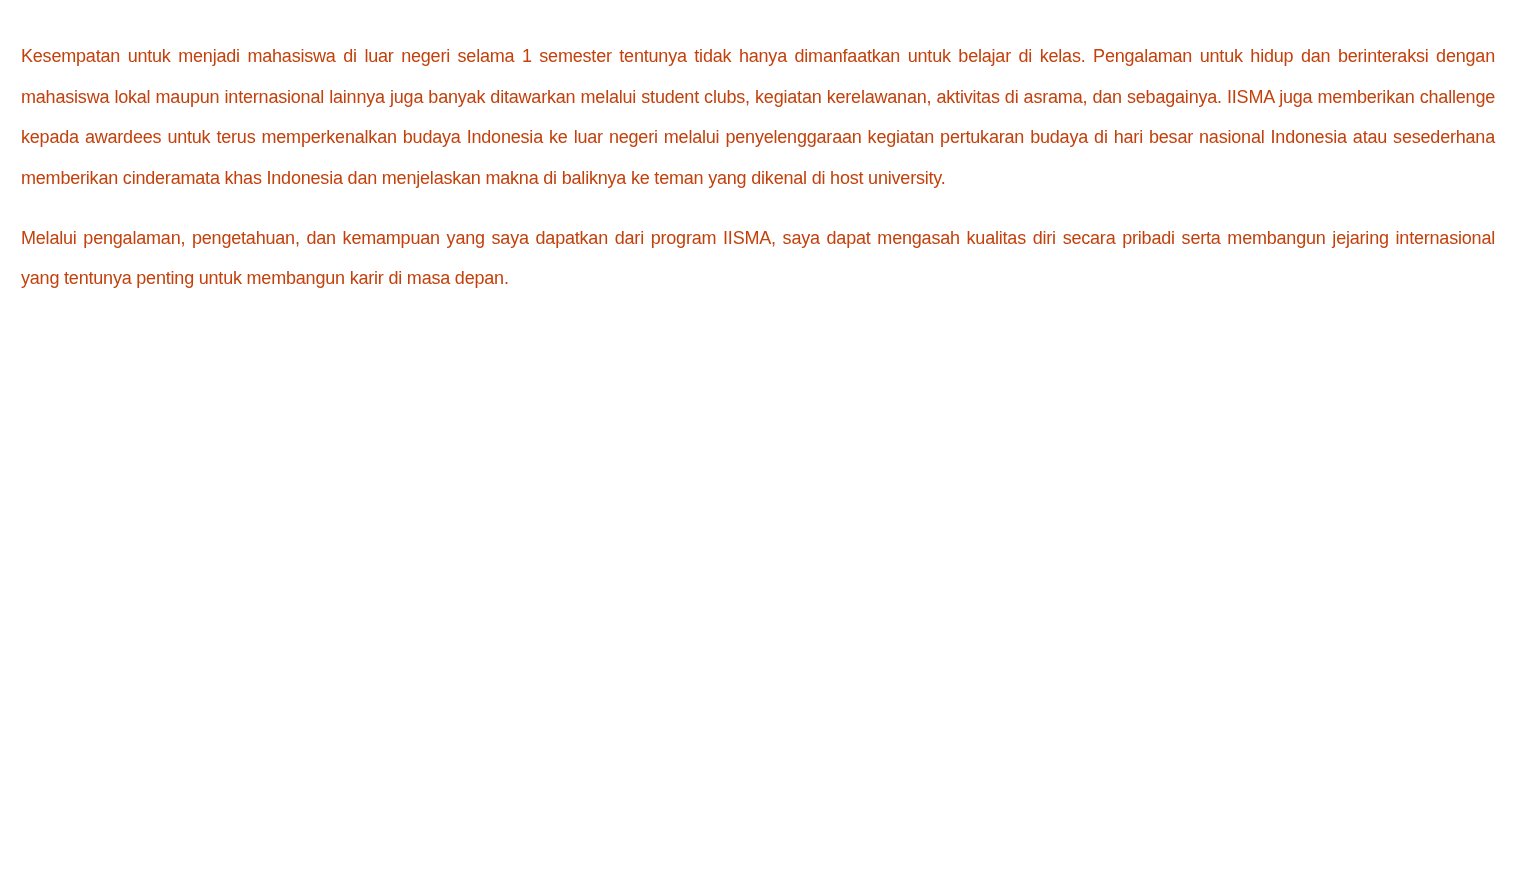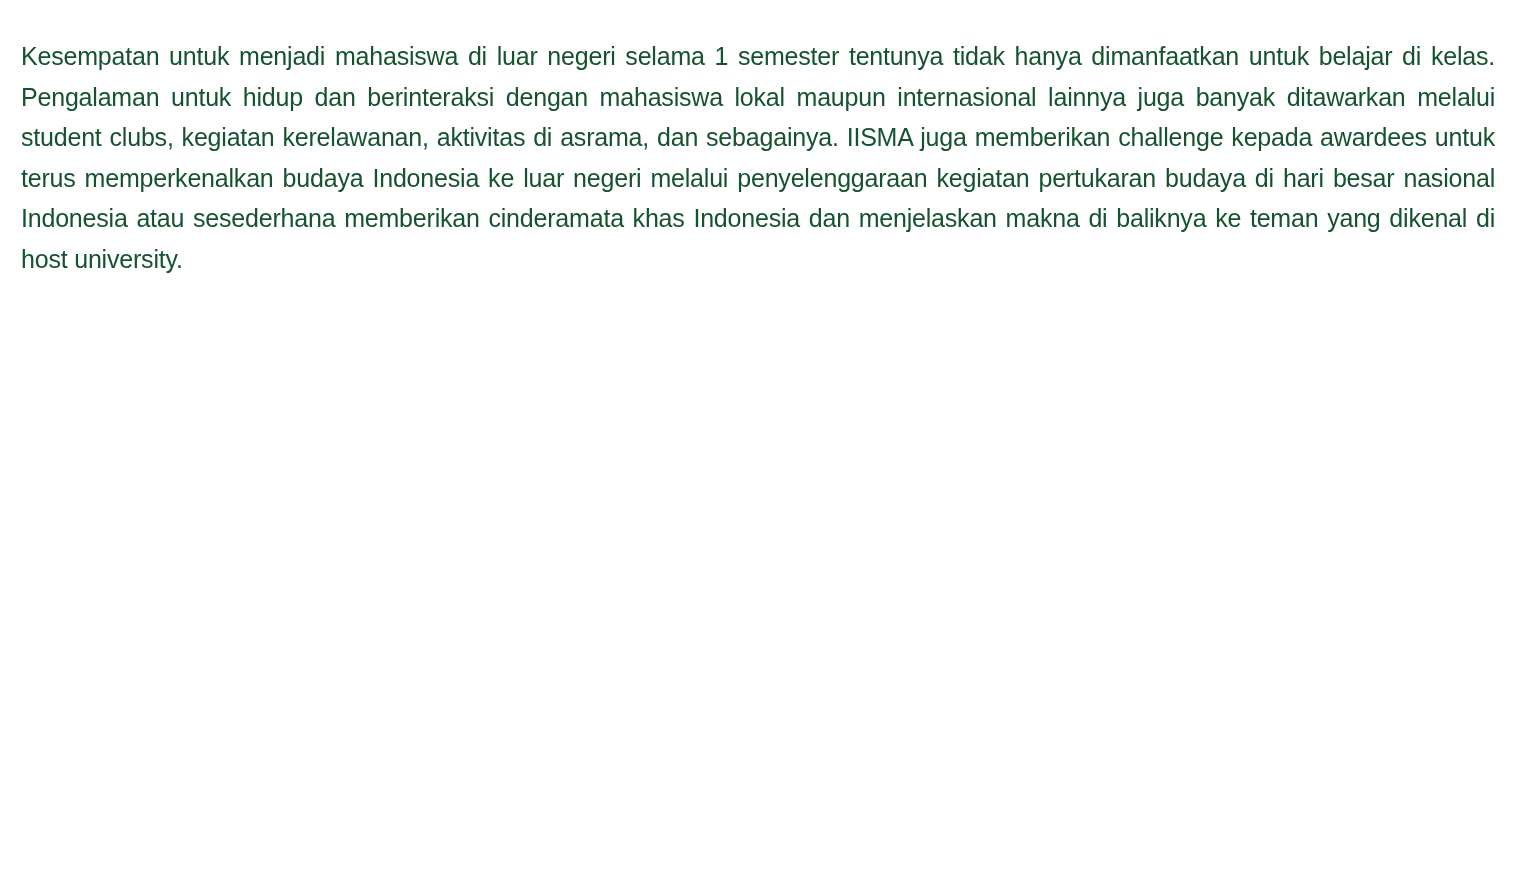--- a/index.html
+++ b/index.html
@@ -9,29 +9,30 @@
       width: 1536px;
       height: 875px;
       overflow: hidden;
     }
     .content {
       position: absolute;
       left: 21px;
       top: 36px;
       width: 1474px;
       font-family: "Liberation Sans", sans-serif;
-      font-size: 25px;
+      font-size: 18px;
       line-height: 40.6px;
-      color: #14532d;
+      color: #c2410c;
       letter-spacing: -0.2px;
     }
     .content p {
       margin: 0 0 19.5px 0;
       text-align: justify;
       text-align-last: left;
     }
   </style>
 </head>
 <body>
 
 <div class="content">
   <p>Kesempatan untuk menjadi mahasiswa di luar negeri selama 1 semester tentunya tidak hanya dimanfaatkan untuk belajar di kelas. Pengalaman untuk hidup dan berinteraksi dengan mahasiswa lokal maupun internasional lainnya juga banyak ditawarkan melalui student clubs, kegiatan kerelawanan, aktivitas di asrama, dan sebagainya. IISMA juga memberikan challenge kepada awardees untuk terus memperkenalkan budaya Indonesia ke luar negeri melalui penyelenggaraan kegiatan pertukaran budaya di hari besar nasional Indonesia atau sesederhana memberikan cinderamata khas Indonesia dan menjelaskan makna di baliknya ke teman yang dikenal di host university.</p>
+  <p>Melalui pengalaman, pengetahuan, dan kemampuan yang saya dapatkan dari program IISMA, saya dapat mengasah kualitas diri secara pribadi serta membangun jejaring internasional yang tentunya penting untuk membangun karir di masa depan.</p>
 </div>
 
 </body></html>

